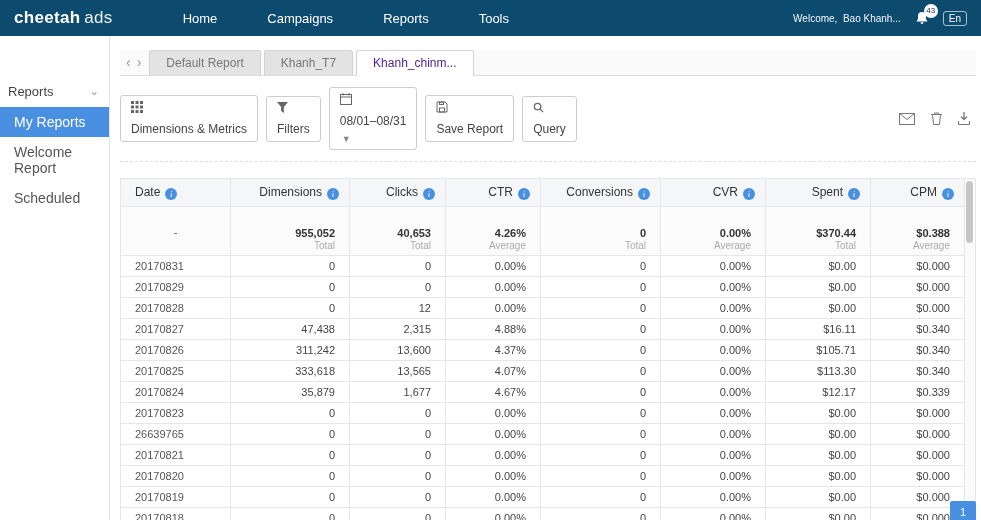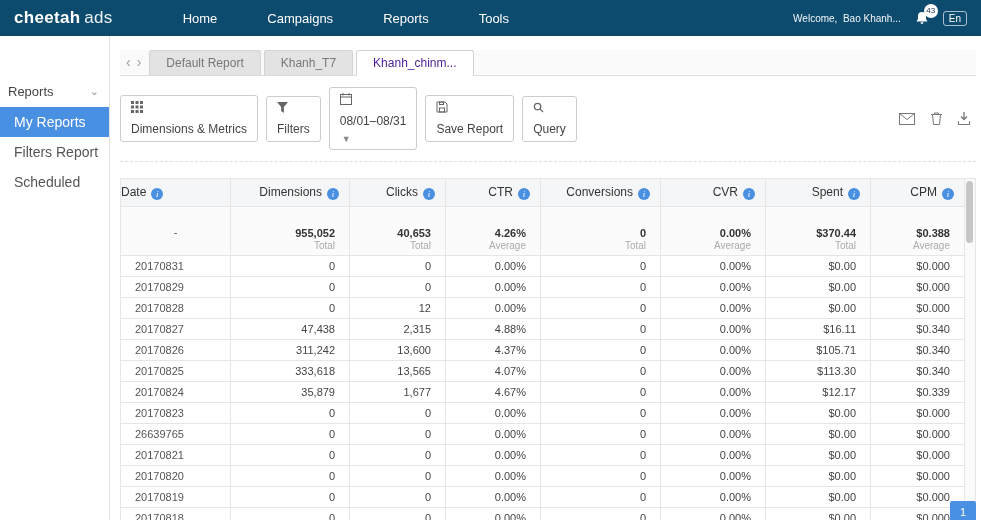--- a/index.html
+++ b/index.html
@@ -60,21 +60,21 @@
   .dashed-sep { border-bottom:1px dashed #ddd; margin-top:11px; }
 
   
   .table-wrap { margin-top:16px; display:flex; align-items:flex-start; }
   table { border-collapse:collapse; table-layout:fixed; width:844px; font-size:11px;
     color:#444; }
   th, td { border:1px solid #e6e6e6; padding:4px 14px; overflow:hidden; white-space:nowrap; }
   thead th { background:#f5f6f7; font-weight:normal; font-size:12px; color:#333;
     padding:6px 10px; }
   th.num, td.num { text-align:right; }
-  th.col-date { text-align:left; padding-left:0;margin-left:31px; }
+  th.col-date { text-align:left; padding-left:14px;margin-left:31px; }
   td.col-date { text-align:left; color:#555; }
   .info { display:inline-block; width:12px; height:12px; border-radius:50%;
     background:#4a90e2; color:#fff; font-size:9px; line-height:12px; text-align:center;
     font-style:italic; font-family:"Liberation Serif", serif; margin-left:5px;
     vertical-align:-1px; cursor:pointer; }
   tr.totals td { background:#fbfbfb; padding-top:5px; padding-bottom:4px; }
   td.totals-date { text-align:center; color:#555; }
   .t-val { font-weight:bold; color:#333;margin-top:15px; }
   .t-sub { color:#aaa; font-size:10px; margin-top:1px; }
   tbody td { height:21px; }
@@ -116,21 +116,21 @@
 </header>
 
 <div class="content">
 
   <aside class="sidebar">
     <div class="sidebar-section">
       <span>Reports</span>
       <span class="sidebar-chevron">⌄</span>
     </div>
     <div class="sidebar-item active">My Reports</div>
-    <div class="sidebar-item">Filters Report</div>
+    <div class="sidebar-item">Welcome Report</div>
     <div class="sidebar-item">Scheduled</div>
   </aside>
 
   <main class="main">
 
     <div class="tabbar">
       <div class="tab-arrows">
         <span class="tab-arrow">‹</span>
         <span class="tab-arrow">›</span>
       </div>

